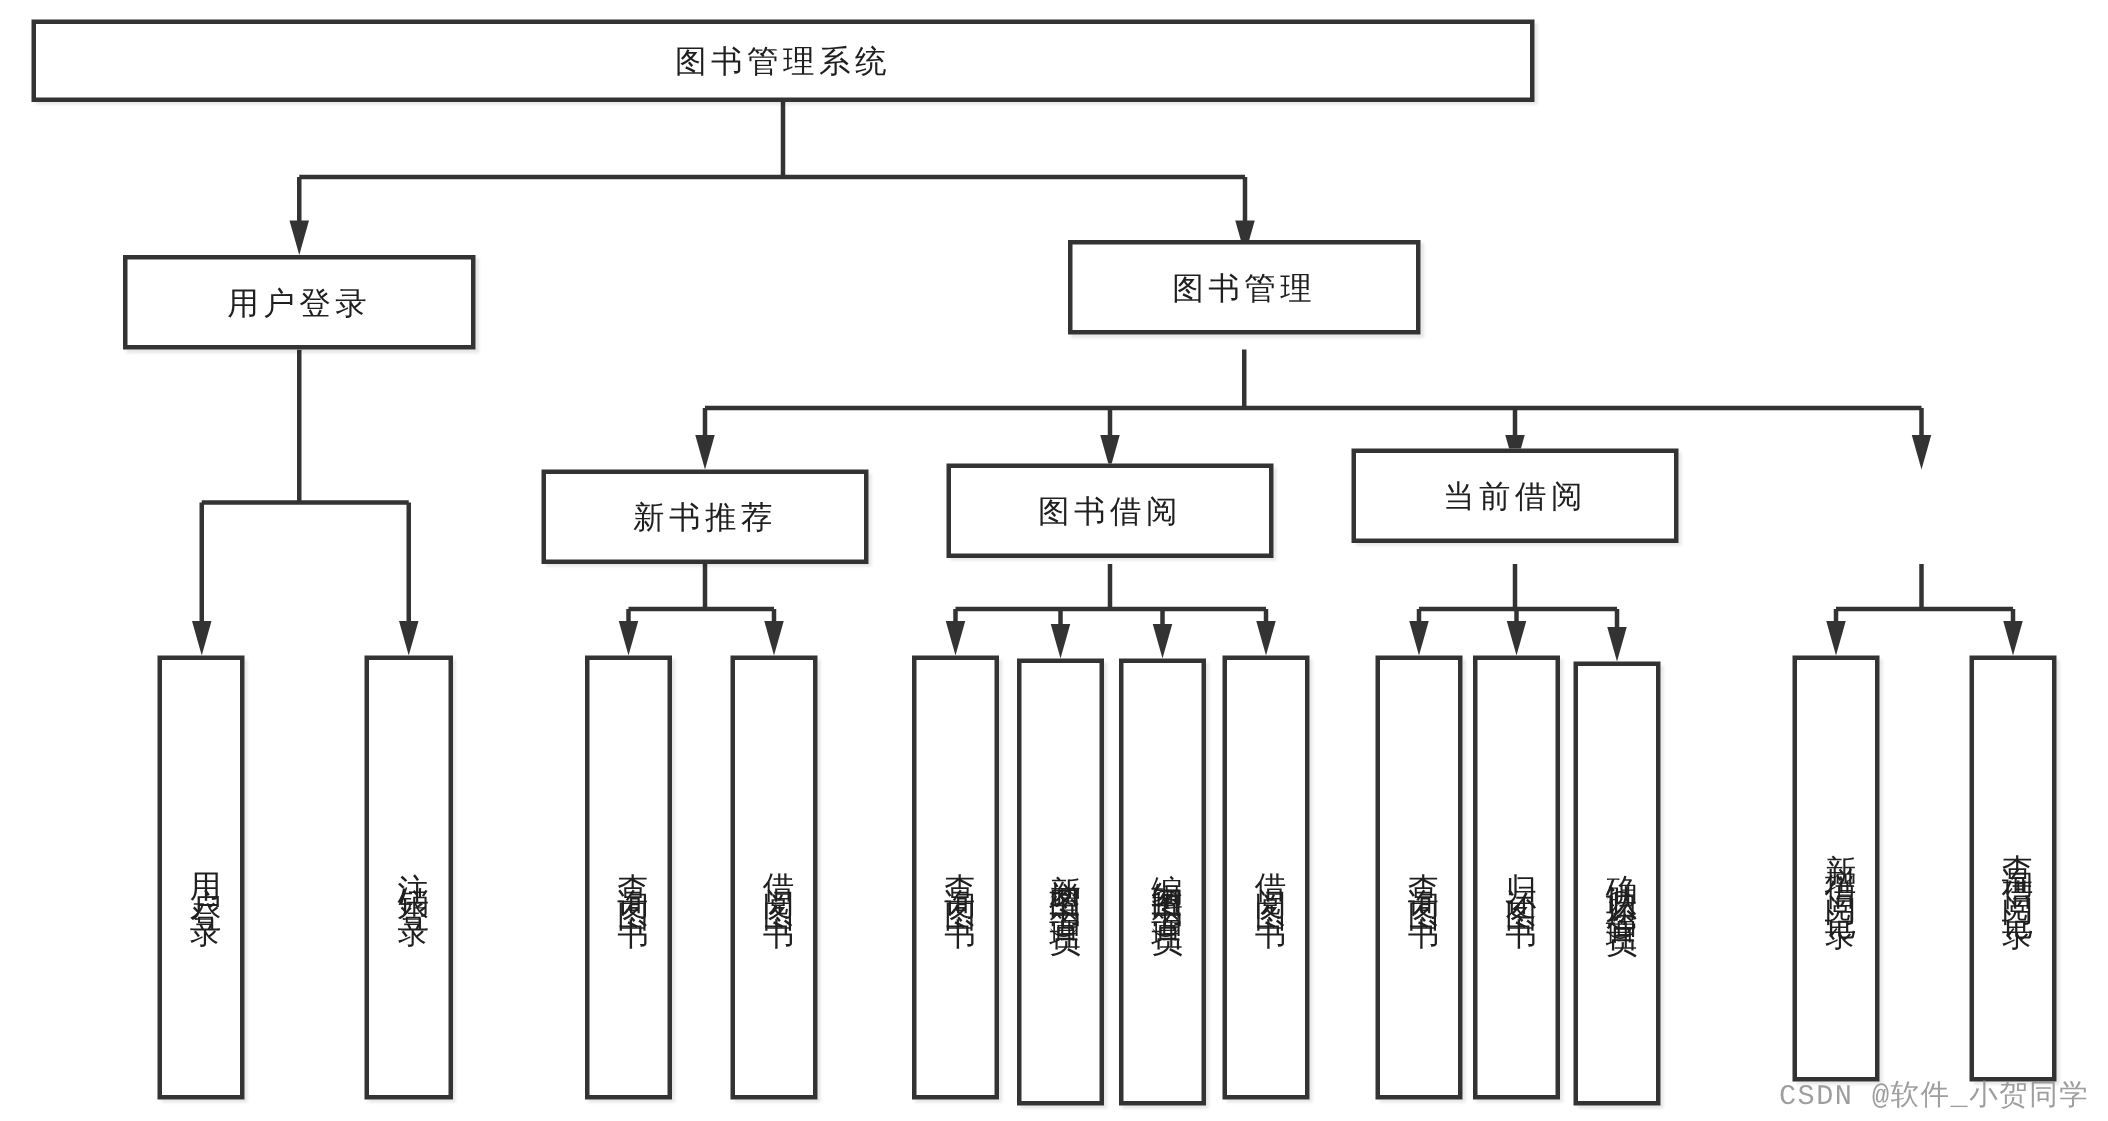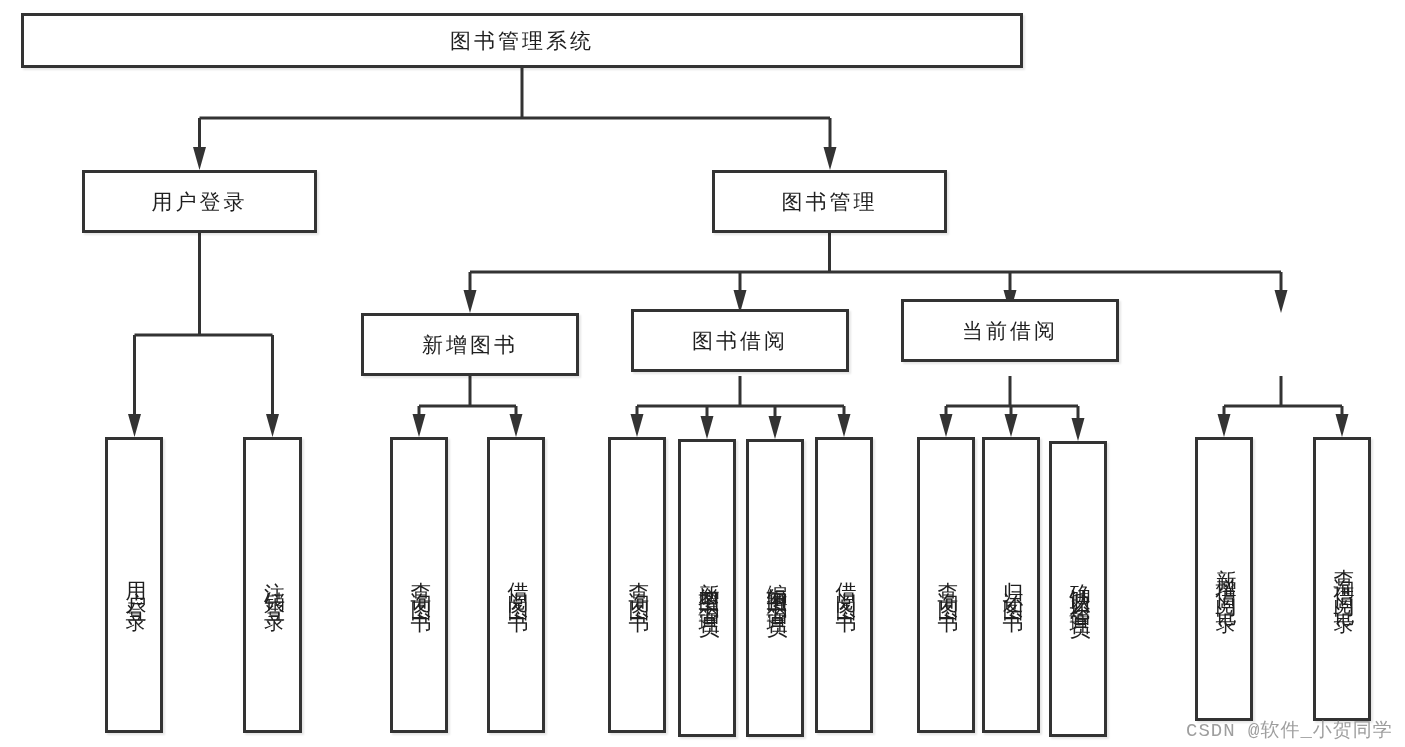--- a/index.html
+++ b/index.html
@@ -129,33 +129,33 @@
     </g>
   </svg>
 
   <div class="node h-node" style="left:21px; top:13px; width:1002px; height:55px;">
     <span>图书管理系统</span>
   </div>
 
   <div class="node h-node" style="left:82px; top:170px; width:235px; height:63px;">
     <span>用户登录</span>
   </div>
-  <div class="node h-node" style="left:712px; top:170px; width:235px; height:63px;">
+  <div class="node h-node" style="left:712px; top:160px; width:235px; height:63px;">
     <span>图书管理</span>
   </div>
 
   <div class="node v-node" style="left:105px; top:437px; width:58px; height:296px;">
     <span>用户登录</span>
   </div>
   <div class="node v-node" style="left:243px; top:437px; width:59px; height:296px;">
     <span>注销登录</span>
   </div>
 
   <div class="node h-node" style="left:361px; top:313px; width:218px; height:63px;">
-    <span>新增图书</span>
+    <span>新书推荐</span>
   </div>
   <div class="node h-node" style="left:631px; top:309px; width:218px; height:63px;">
     <span>图书借阅</span>
   </div>
   <div class="node h-node" style="left:901px; top:299px; width:218px; height:63px;">
     <span>当前借阅</span>
   </div>
 
   <div class="node v-node" style="left:390px; top:437px; width:58px; height:296px;">
     <span>查询图书</span>

